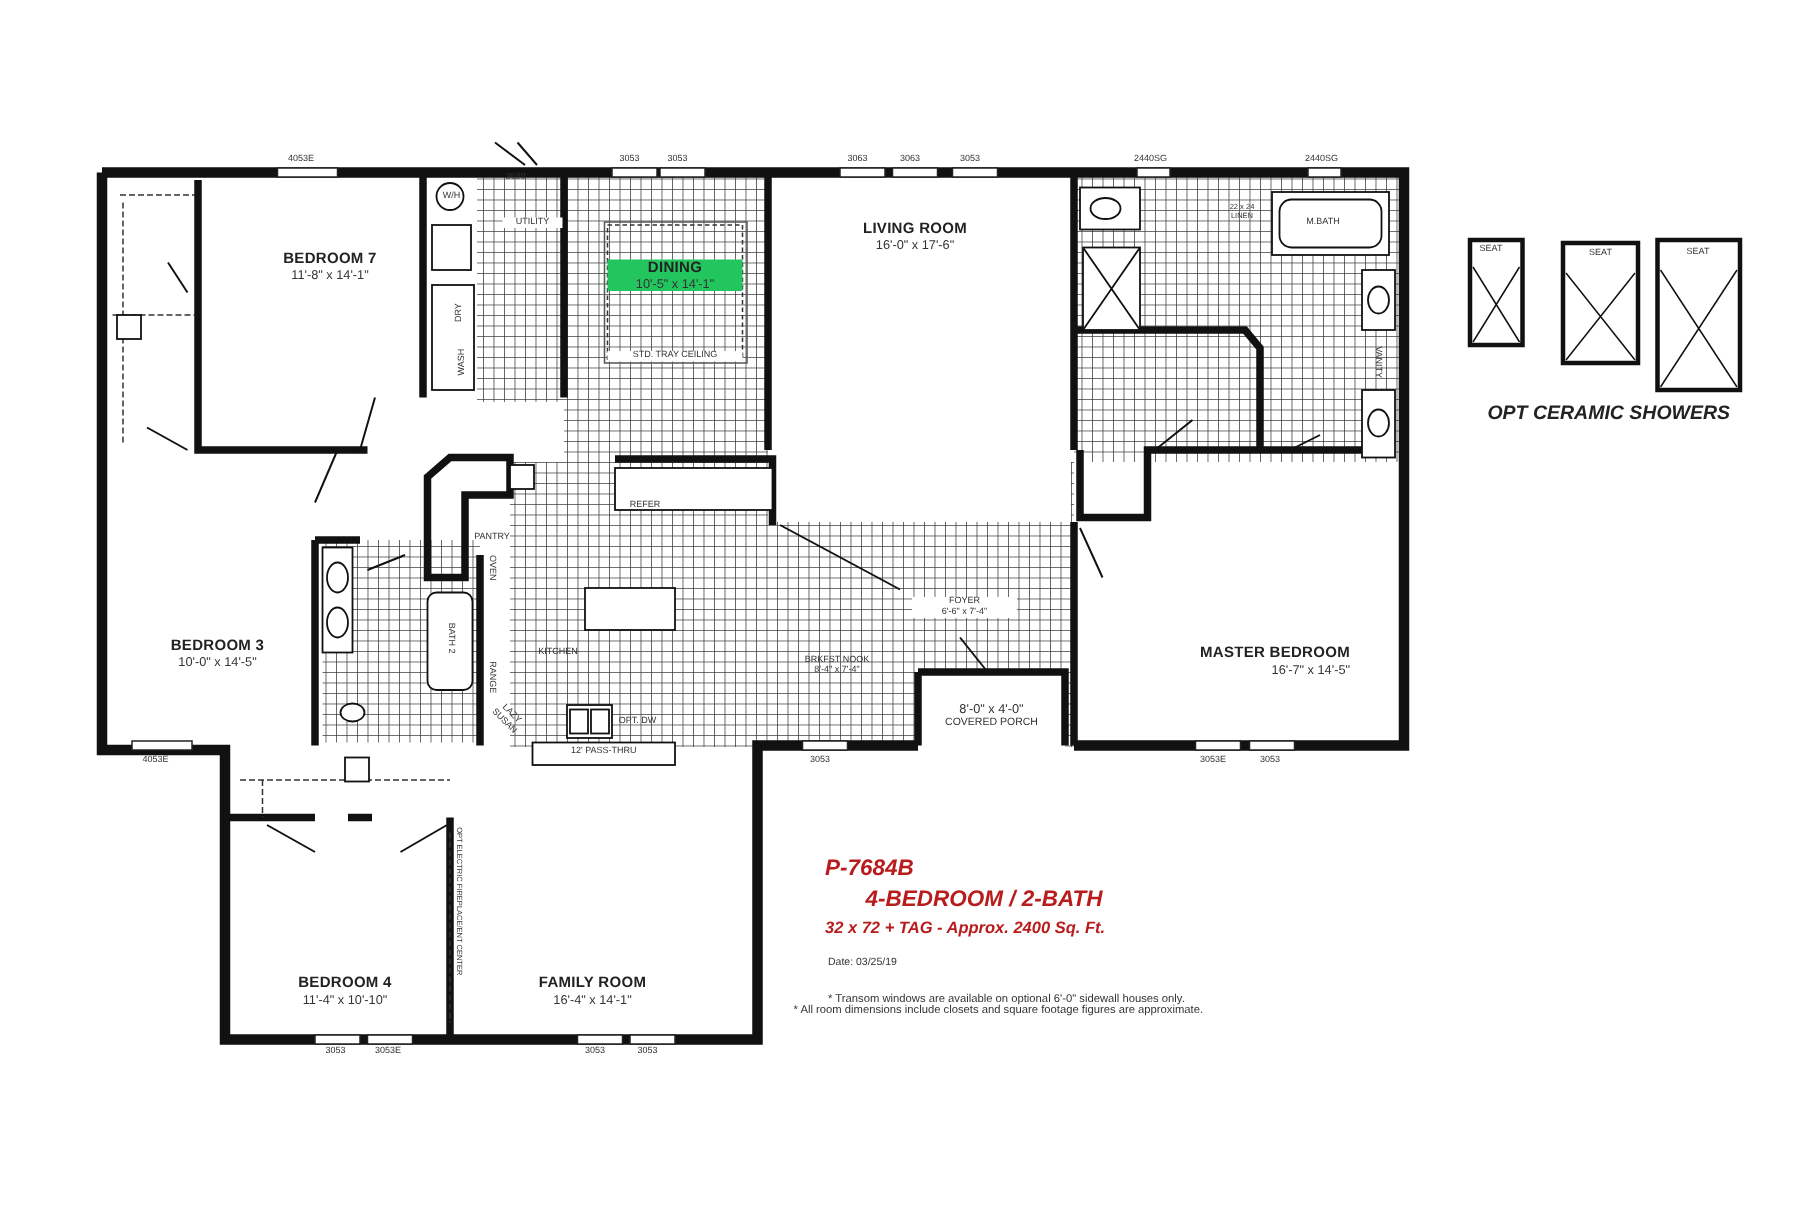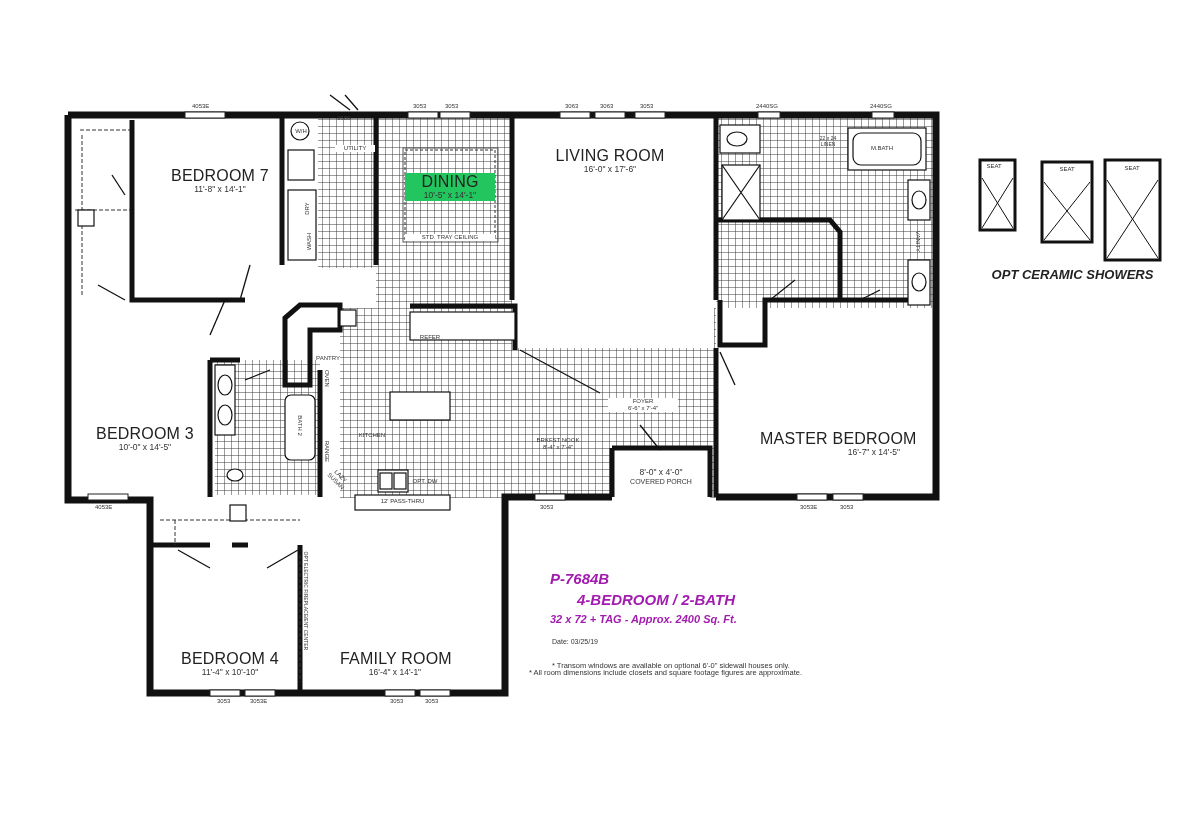--- a/index.html
+++ b/index.html
@@ -1,23 +1,23 @@
 <!DOCTYPE html>
 <html><head>
 <meta charset="utf-8">
 <style>
   html, body { margin:0; padding:0; background:#ffffff; }
   body { width:1200px; height:818px; position:relative; overflow:hidden; font-family:"Liberation Sans", sans-serif; color:#1a1a1a; }
   svg { position:absolute; left:0; top:0; }
   .lbl { position:absolute; text-align:center; line-height:1.15; white-space:nowrap; }
-  .room-name { font-size:16px; letter-spacing:0.2px; color:#222; }
+  .room-name { font-size:10px; letter-spacing:0.2px; color:#222;font-weight:bold; }
   .room-dim { font-size:8.5px; color:#333; }
   .small { font-size:6px; color:#333; }
   .win { font-size:6px; color:#333; position:absolute; white-space:nowrap; }
-  .title { position:absolute; font-weight:bold; font-style:italic; color:#a21caf; white-space:nowrap; }
+  .title { position:absolute; font-weight:bold; font-style:italic; color:#b91c1c; white-space:nowrap; }
   .note { position:absolute; font-size:7.5px; color:#333; white-space:nowrap; }
   .vert { transform-origin:center; }
 </style>
 </head>
 <body>
 
 <svg width="1200" height="818" viewBox="0 0 1200 818">
   <defs>
     <pattern id="tile" width="7" height="7" patternUnits="userSpaceOnUse">
       <rect width="7" height="7" fill="#fff"></rect>

